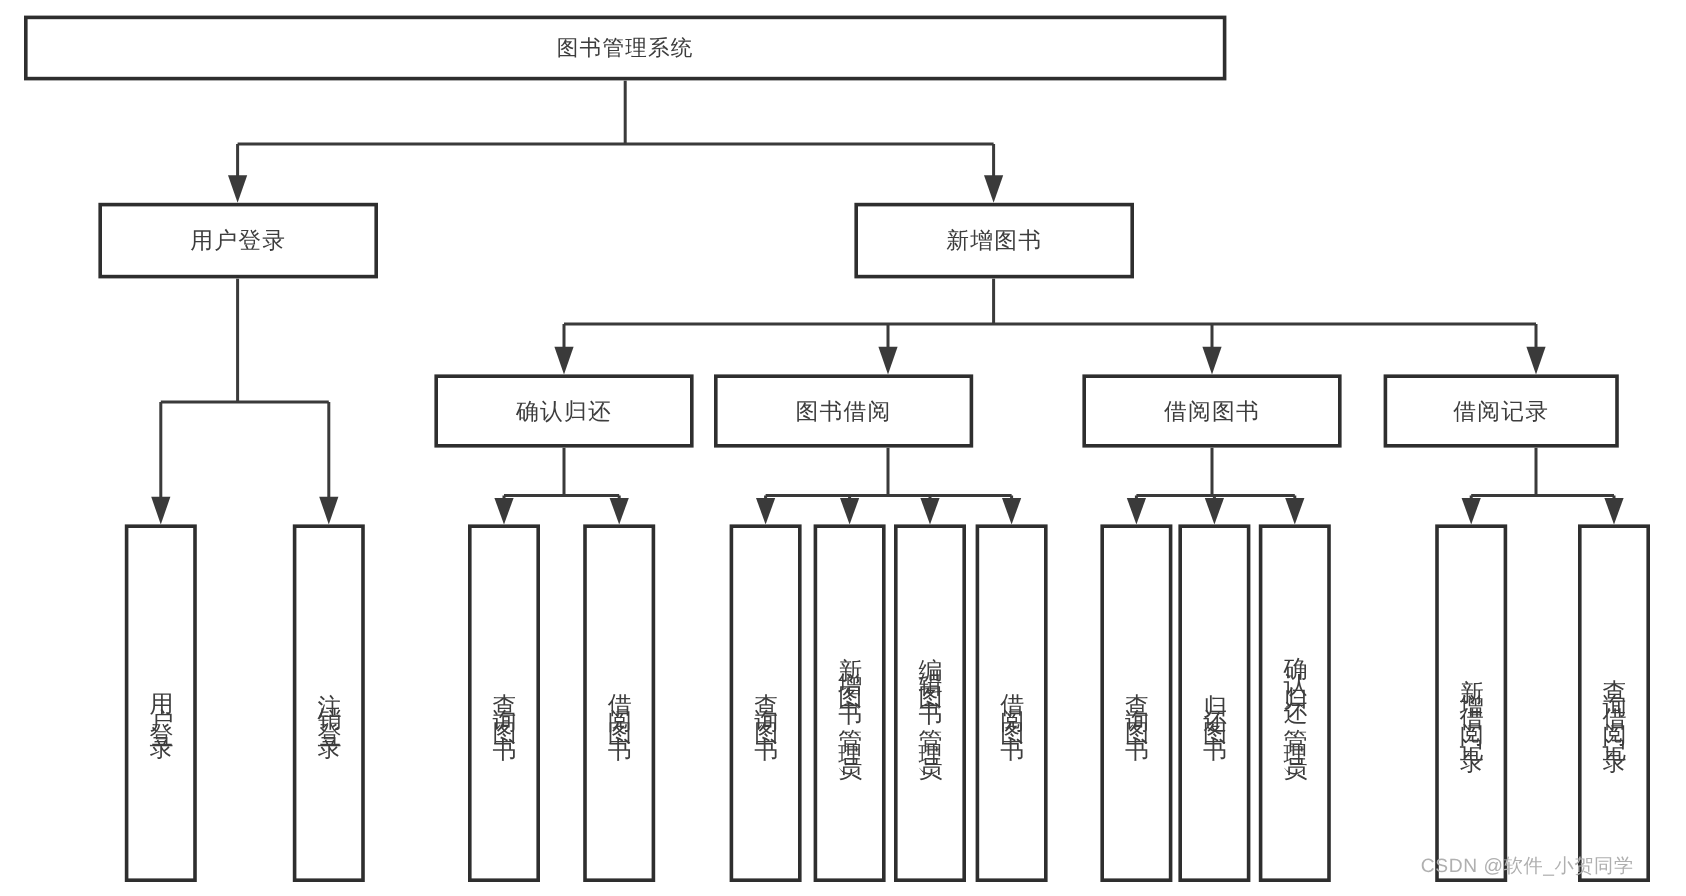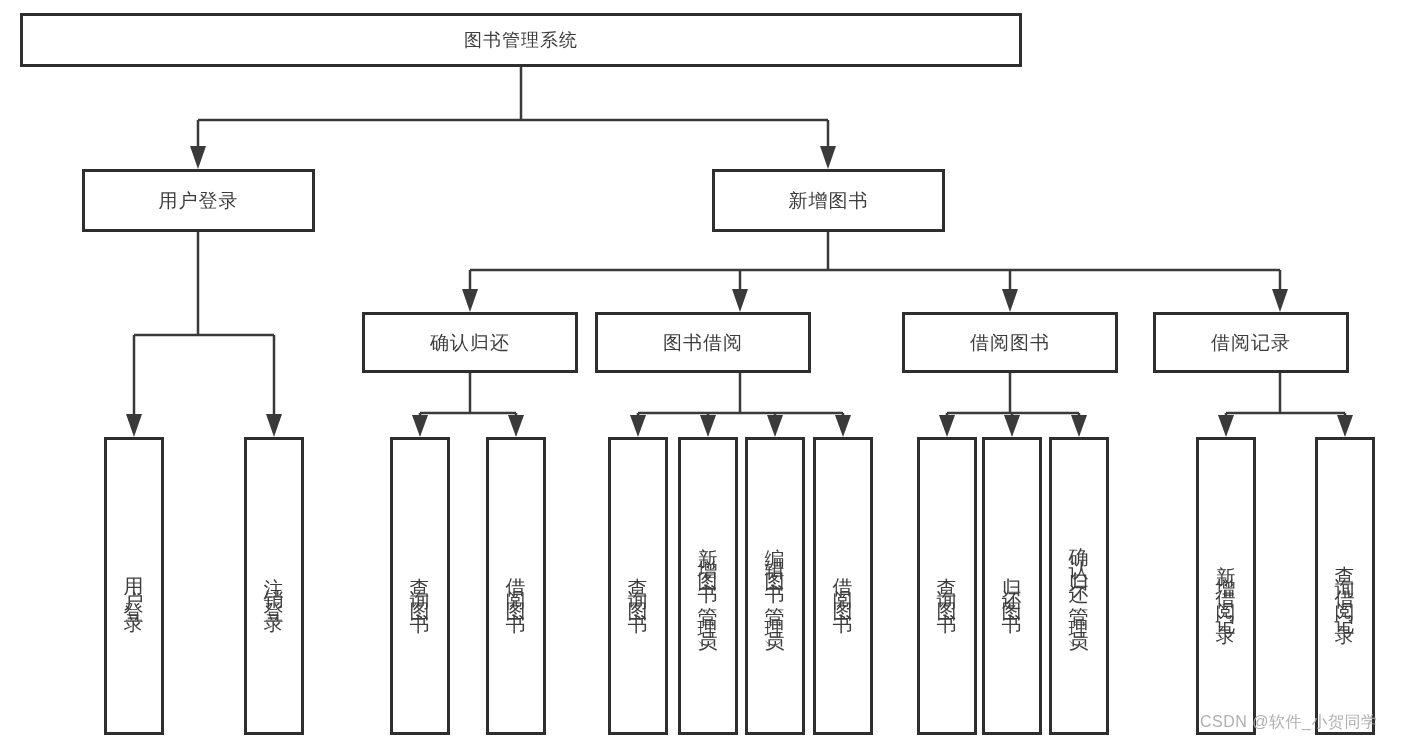--- a/index.html
+++ b/index.html
@@ -55,21 +55,20 @@
   }
   .watermark{
     position:absolute;
     left:1184px;
     top:712px;
     font-size:16px;
     letter-spacing:0.5px;
     color:var(--watermark);
     white-space:nowrap;
     z-index:5;
-    margin-left:16px;
   }
 </style>
 </head>
 <body>
 
 <div class="canvas">
 
   <svg class="wires" viewBox="0 0 1405 747" xmlns="http://www.w3.org/2000/svg">
     <g stroke="var(--line)" stroke-width="2.5" fill="none">
       <path d="M521 67 V120 M198 120 H828 M198 120 V150 M828 120 V150"></path>

